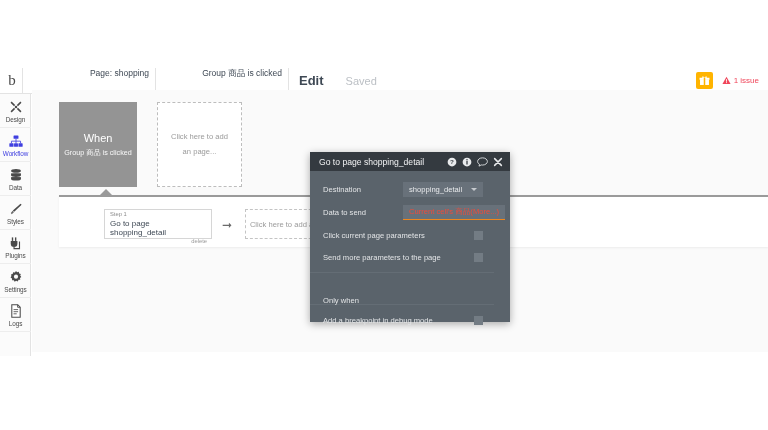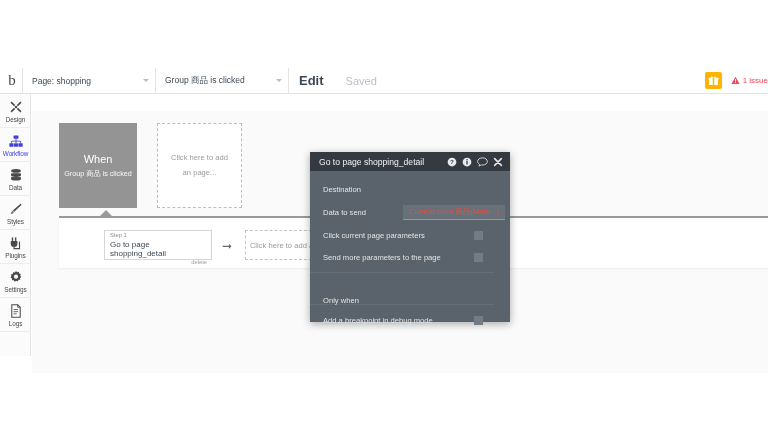--- a/index.html
+++ b/index.html
@@ -26,25 +26,26 @@
   }
   .logo{
     width:20px;min-width:20px;height:26px;
     display:flex;align-items:center;justify-content:center;
     font-size:15px;color:#4a4a4a;font-weight:400;
     font-family:"Liberation Serif",serif;
     padding-left:2px;
   }
   .tb-sep{width:1px;height:26px;background:#e3e3e3;}
   .tb-select{
-    height:26px;display:flex;align-items:center;
+    height:26px;display:flex;align-items:flex-end;
     padding:0 6px 0 9px;box-sizing:border-box;
     font-size:8.5px;color:#3e4854;
     position:relative;
     cursor:pointer;
+    flex-direction:column;
   }
   .tb-select.w1{width:132px;}
   .tb-select.w2{width:132px;}
   .tb-select .lbl{flex:1;white-space:nowrap;overflow:hidden;}
   .caret{
     width:0;height:0;
     border-left:3px solid transparent;
     border-right:3px solid transparent;
     border-top:3px solid #b9bec4;
     margin-left:4px;
@@ -57,21 +58,21 @@
     font-size:11px;color:#bcc0c5;padding-left:22px;
   }
   .tb-spacer{flex:1;}
   .gift-btn{
     width:17px;height:17px;background:#ffb400;
     border-radius:2px;margin-right:9px;
     display:flex;align-items:center;justify-content:center;
     cursor:pointer;
   }
   .issue{
-    display:flex;align-items:center;cursor:pointer;
+    display:flex;align-items:center;margin-right:9px;cursor:pointer;
   }
   .issue .txt{font-size:8px;color:#f0465a;margin-left:3px;}
 
   
   .sidebar{
     position:absolute;left:0;top:94px;width:31px;height:262px;
     background:#fbfbfb;
     border-right:1px solid #e3e3e3;
     box-sizing:border-box;
   }
@@ -82,21 +83,21 @@
     border-bottom:1px solid #ededed;
     box-sizing:border-box;cursor:pointer;
     color:#4a4a4a;
   }
   .side-item .ico{height:15px;display:flex;align-items:flex-end;}
   .side-item .nm{font-size:6.4px;margin-top:2px;letter-spacing:-0.1px;}
   .side-item.active{color:#3f3fe0;}
 
   
   .canvas{
-    position:absolute;left:32px;top:111px;right:0;height:262px;
+    position:absolute;left:32px;top:90px;right:0;height:262px;
     background:#fafafa;
     overflow:hidden;
   }
   .canvas-inner{position:absolute;left:0;top:0;right:0;bottom:0;}
 
   .when-block{
     position:absolute;left:27px;top:12px;width:78px;height:85px;
     background:#949494;
     display:flex;flex-direction:column;align-items:center;
     justify-content:center;
@@ -382,20 +383,24 @@
         <svg width="10" height="10" viewBox="0 0 16 16" aria-hidden="true">
           <path d="M2.6 2.6 L13.4 13.4 M13.4 2.6 L2.6 13.4" stroke="#e8eaec" stroke-width="2.4" stroke-linecap="round"></path>
         </svg>
       </span>
     </div>
 
     <div class="modal-body">
 
       <div class="row kv">
         <span class="lab">Destination</span>
+        <span class="fld">
+          <span class="v">shopping_detail</span>
+          <span class="dcaret"></span>
+        </span>
       </div>
 
       <div class="row kv">
         <span class="lab">Data to send</span>
         <span class="fld err">
           <span class="v">Current cell's 商品(More...)</span>
         </span>
       </div>
 
       <div class="row chk">

